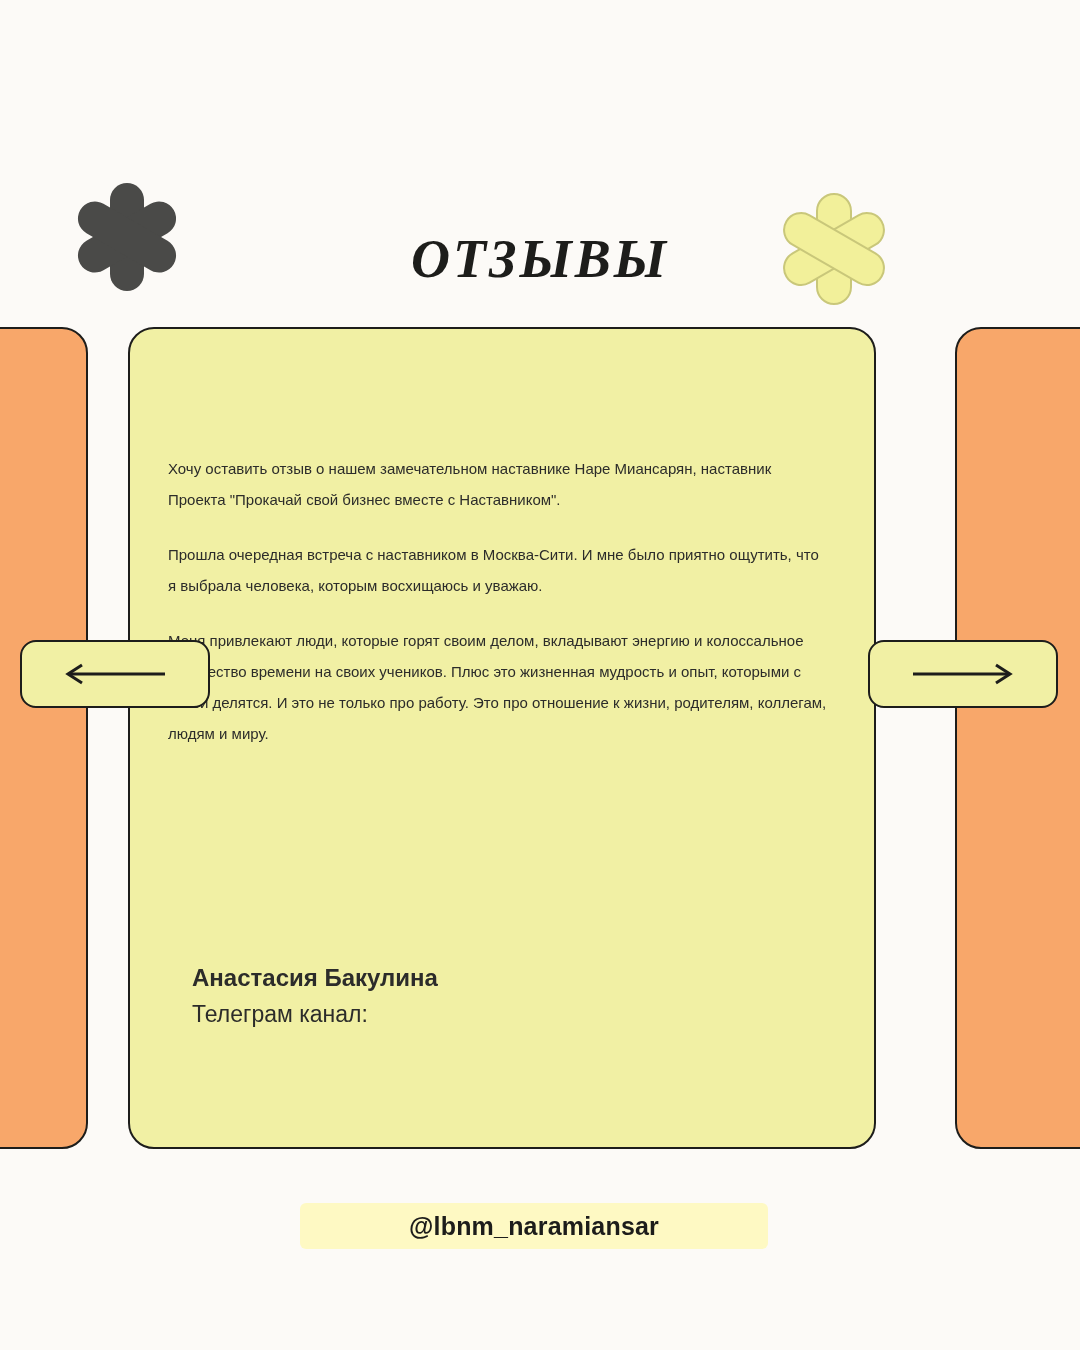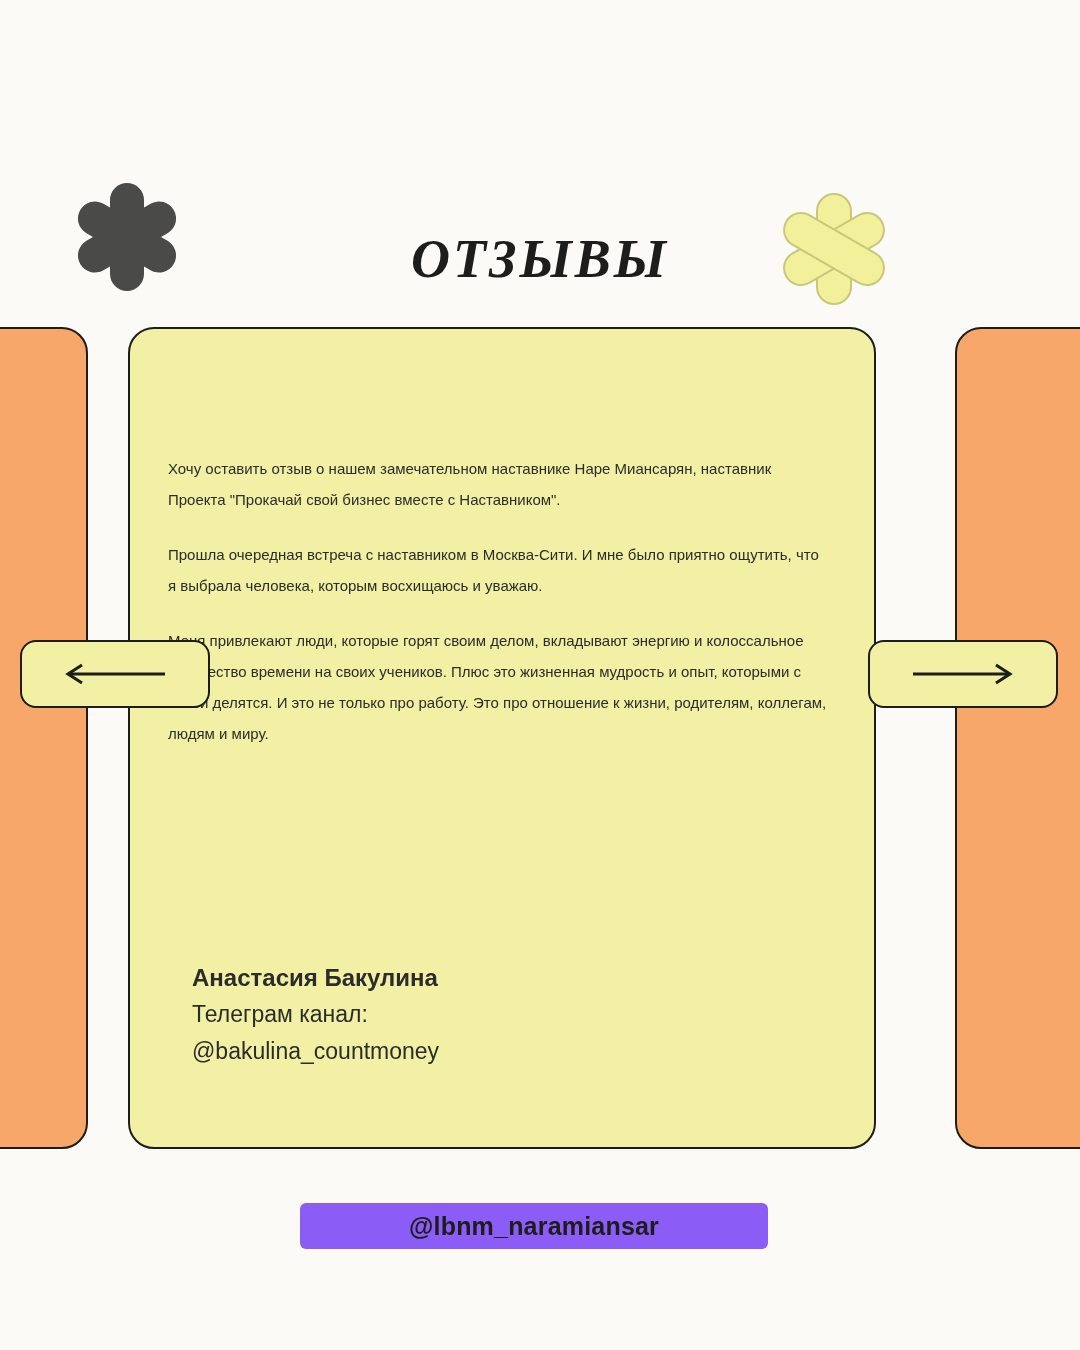--- a/index.html
+++ b/index.html
@@ -141,21 +141,21 @@
   .nav-next { left: 868px; }
   .arrow-svg { display: block; }
 
   
   .handle-pill {
     position: absolute;
     left: 300px;
     top: 1203px;
     width: 468px;
     height: 46px;
-    background: #8b5cf6;
+    background: #fef9c3;
     border-radius: 6px;
     display: flex;
     align-items: center;
     justify-content: center;
     font-size: 25px;
     font-weight: 700;
     color: #1d1d1b;
     letter-spacing: 0.2px;
   }
 </style>
@@ -182,21 +182,20 @@
 
   <div class="main-card">
     <div class="review-body">
       <p>Хочу оставить отзыв о нашем замечательном наставнике Наре Миансарян, наставник Проекта "Прокачай свой бизнес вместе с Наставником".</p>
       <p>Прошла очередная встреча с наставником в Москва-Сити. И мне было приятно ощутить, что я выбрала человека, которым восхищаюсь и уважаю.</p>
       <p>Меня привлекают люди, которые горят своим делом, вкладывают энергию и колоссальное количество времени на своих учеников. Плюс это жизненная мудрость и опыт, которыми с тобой делятся. И это не только про работу. Это про отношение к жизни, родителям, коллегам, людям и миру.</p>
     </div>
     <div class="signature">
       <div class="name">Анастасия Бакулина</div>
       <div class="line">Телеграм канал:</div>
-      <div class="handle">@bakulina_countmoney</div>
     </div>
   </div>
 
   <div class="nav-btn nav-prev">
     <svg class="arrow-svg" width="110" height="26" viewBox="0 0 110 26">
       <line x1="105" y1="13" x2="10" y2="13" stroke="#1d1d1b" stroke-width="3"></line>
       <polyline points="22,4 8,13 22,22" fill="none" stroke="#1d1d1b" stroke-width="3"></polyline>
     </svg>
   </div>
   <div class="nav-btn nav-next">

